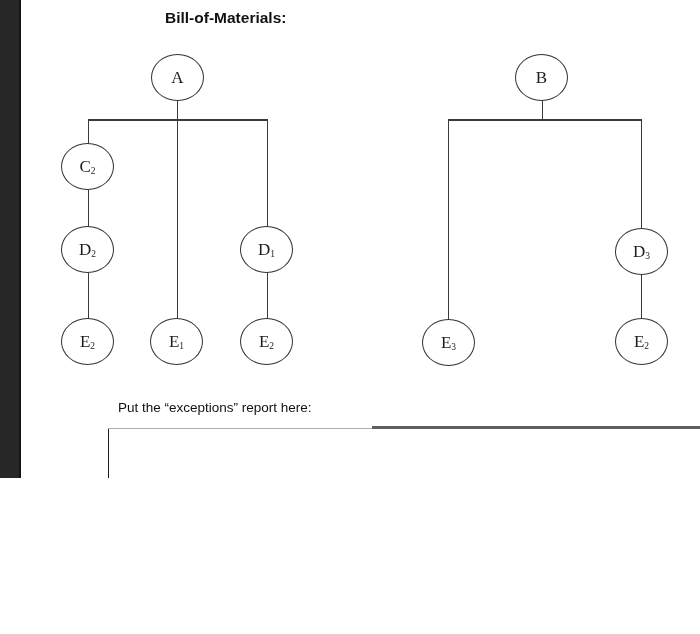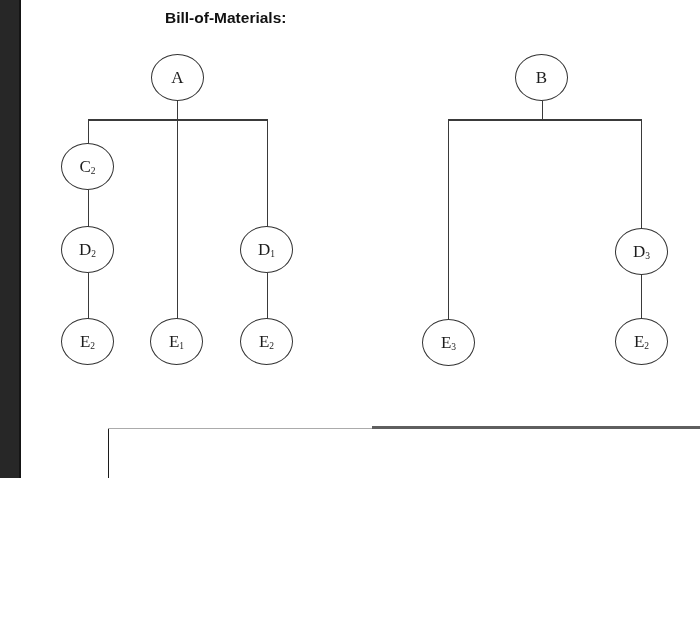--- a/index.html
+++ b/index.html
@@ -155,18 +155,19 @@
   </div>
   <div class="node" style="left:615px; top:228px;">
     <span class="base">D</span>
       <span class="sub">3</span>
   </div>
   <div class="node" style="left:615px; top:318px;">
     <span class="base">E</span>
       <span class="sub">2</span>
   </div>
 
+  <div class="caption">Put the “exceptions” report here:</div>
 
   <div class="report-box-topline-light"></div>
   <div class="report-box-topline-dark"></div>
   <div class="report-box"></div>
 
 </div>
 
 </body></html>

